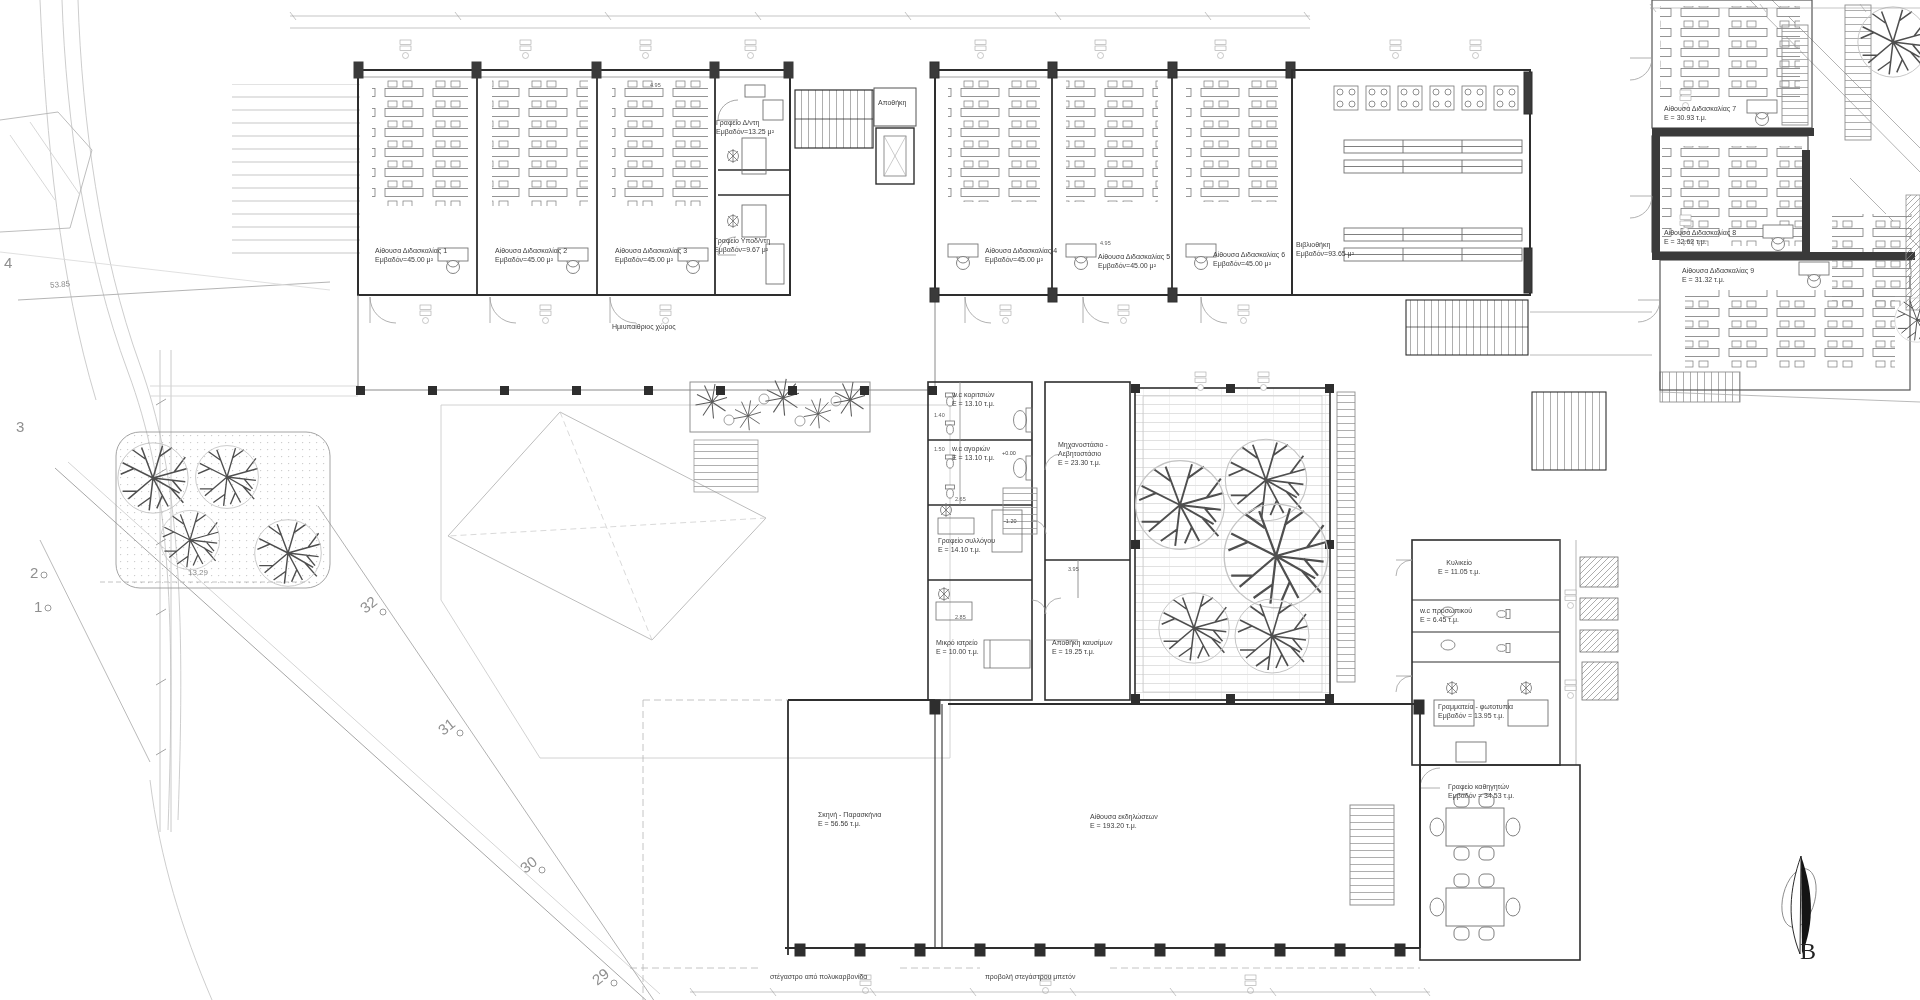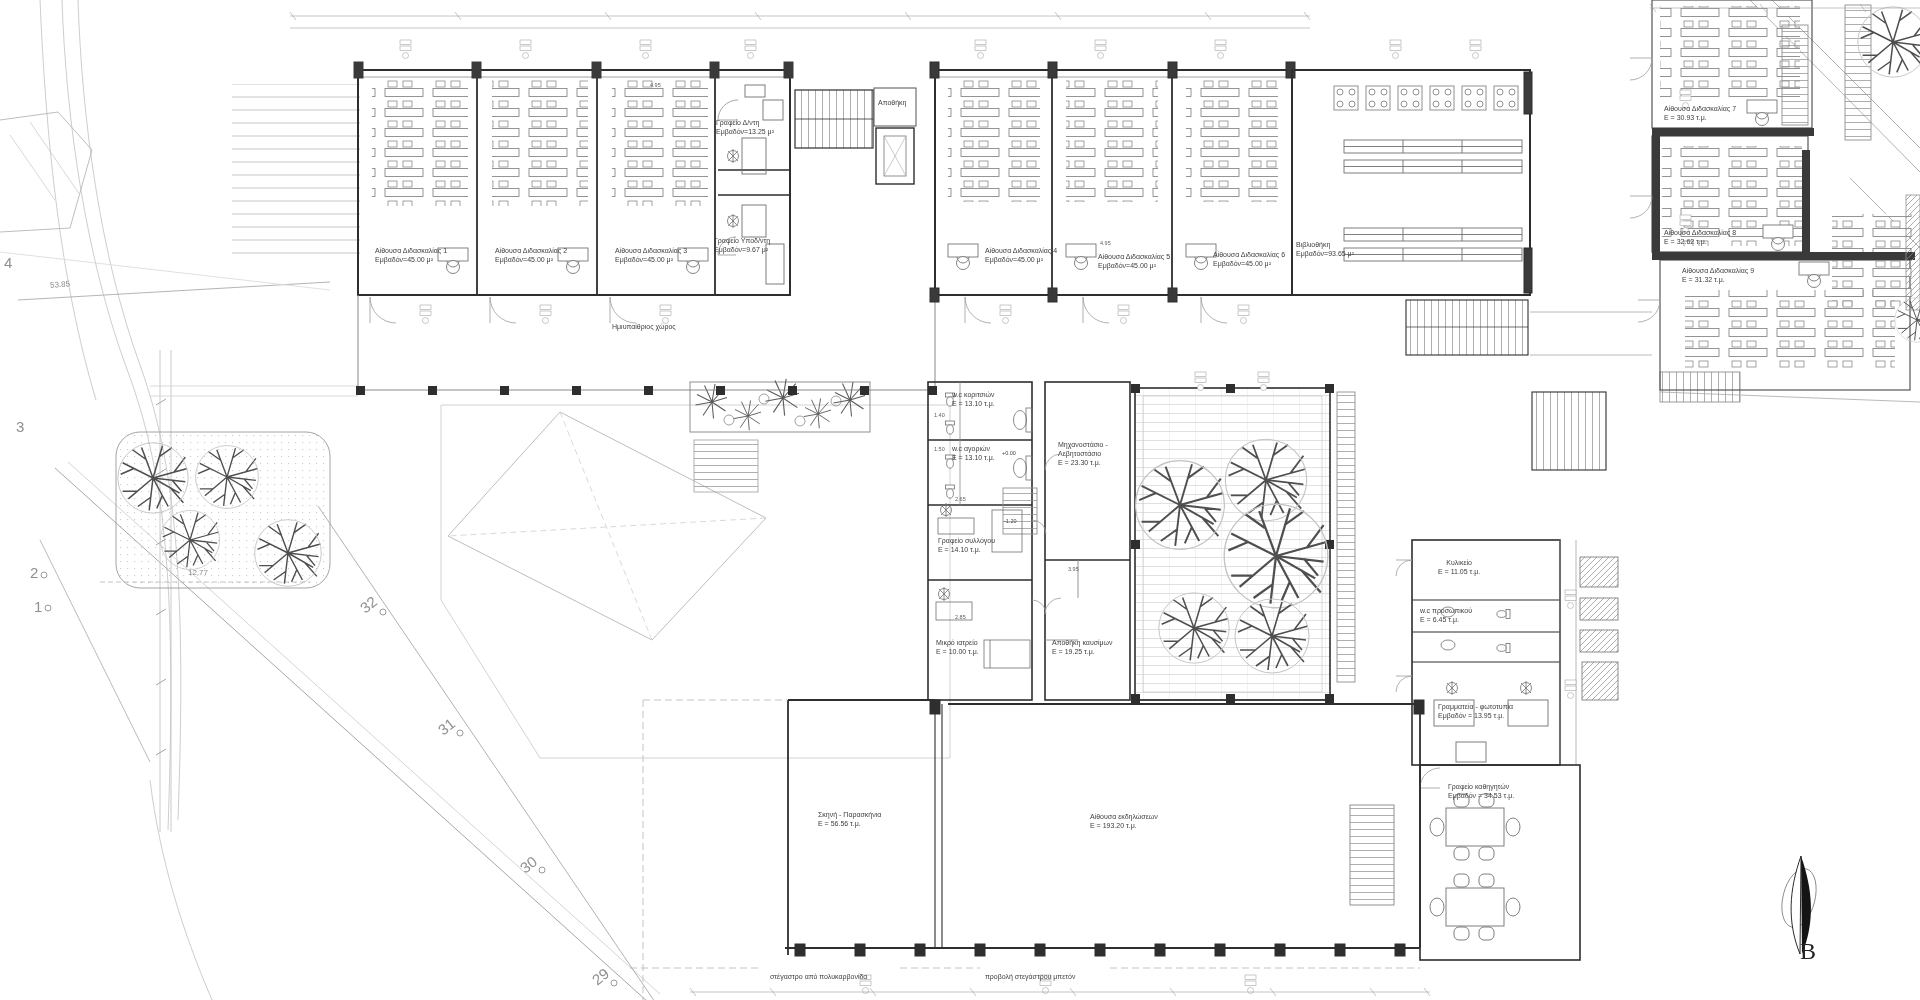--- a/index.html
+++ b/index.html
@@ -619,21 +619,21 @@
 <div class="site-n" style="left:4px;top:254px">4</div>
 <div class="site-n" style="left:16px;top:418px">3</div>
 <div class="site-n" style="left:30px;top:564px">2</div>
 <div class="site-n" style="left:34px;top:598px">1</div>
 <div class="site-n" style="left:360px;top:596px;transform:rotate(-38deg)">32</div>
 <div class="site-n" style="left:438px;top:718px;transform:rotate(-38deg)">31</div>
 <div class="site-n" style="left:520px;top:856px;transform:rotate(-38deg)">30</div>
 <div class="site-n" style="left:592px;top:968px;transform:rotate(-38deg)">29</div>
 
 <div class="dimtxt" style="left:50px;top:280px;transform:rotate(-4deg)">53.85</div>
-<div class="dimtxt" style="left:188px;top:568px">12.77</div>
+<div class="dimtxt" style="left:188px;top:568px">13.29</div>
 
 <div class="dim" style="left:650px;top:82px">4.95</div>
 <div class="dim" style="left:1100px;top:240px">4.95</div>
 <div class="dim" style="left:1068px;top:566px">3.95</div>
 <div class="dim" style="left:955px;top:614px">2.85</div>
 <div class="dim" style="left:955px;top:496px">2.65</div>
 <div class="dim" style="left:934px;top:446px">1.50</div>
 <div class="dim" style="left:934px;top:412px">1.40</div>
 
 <div class="lvl" style="left:1002px;top:450px">+0.00</div>

